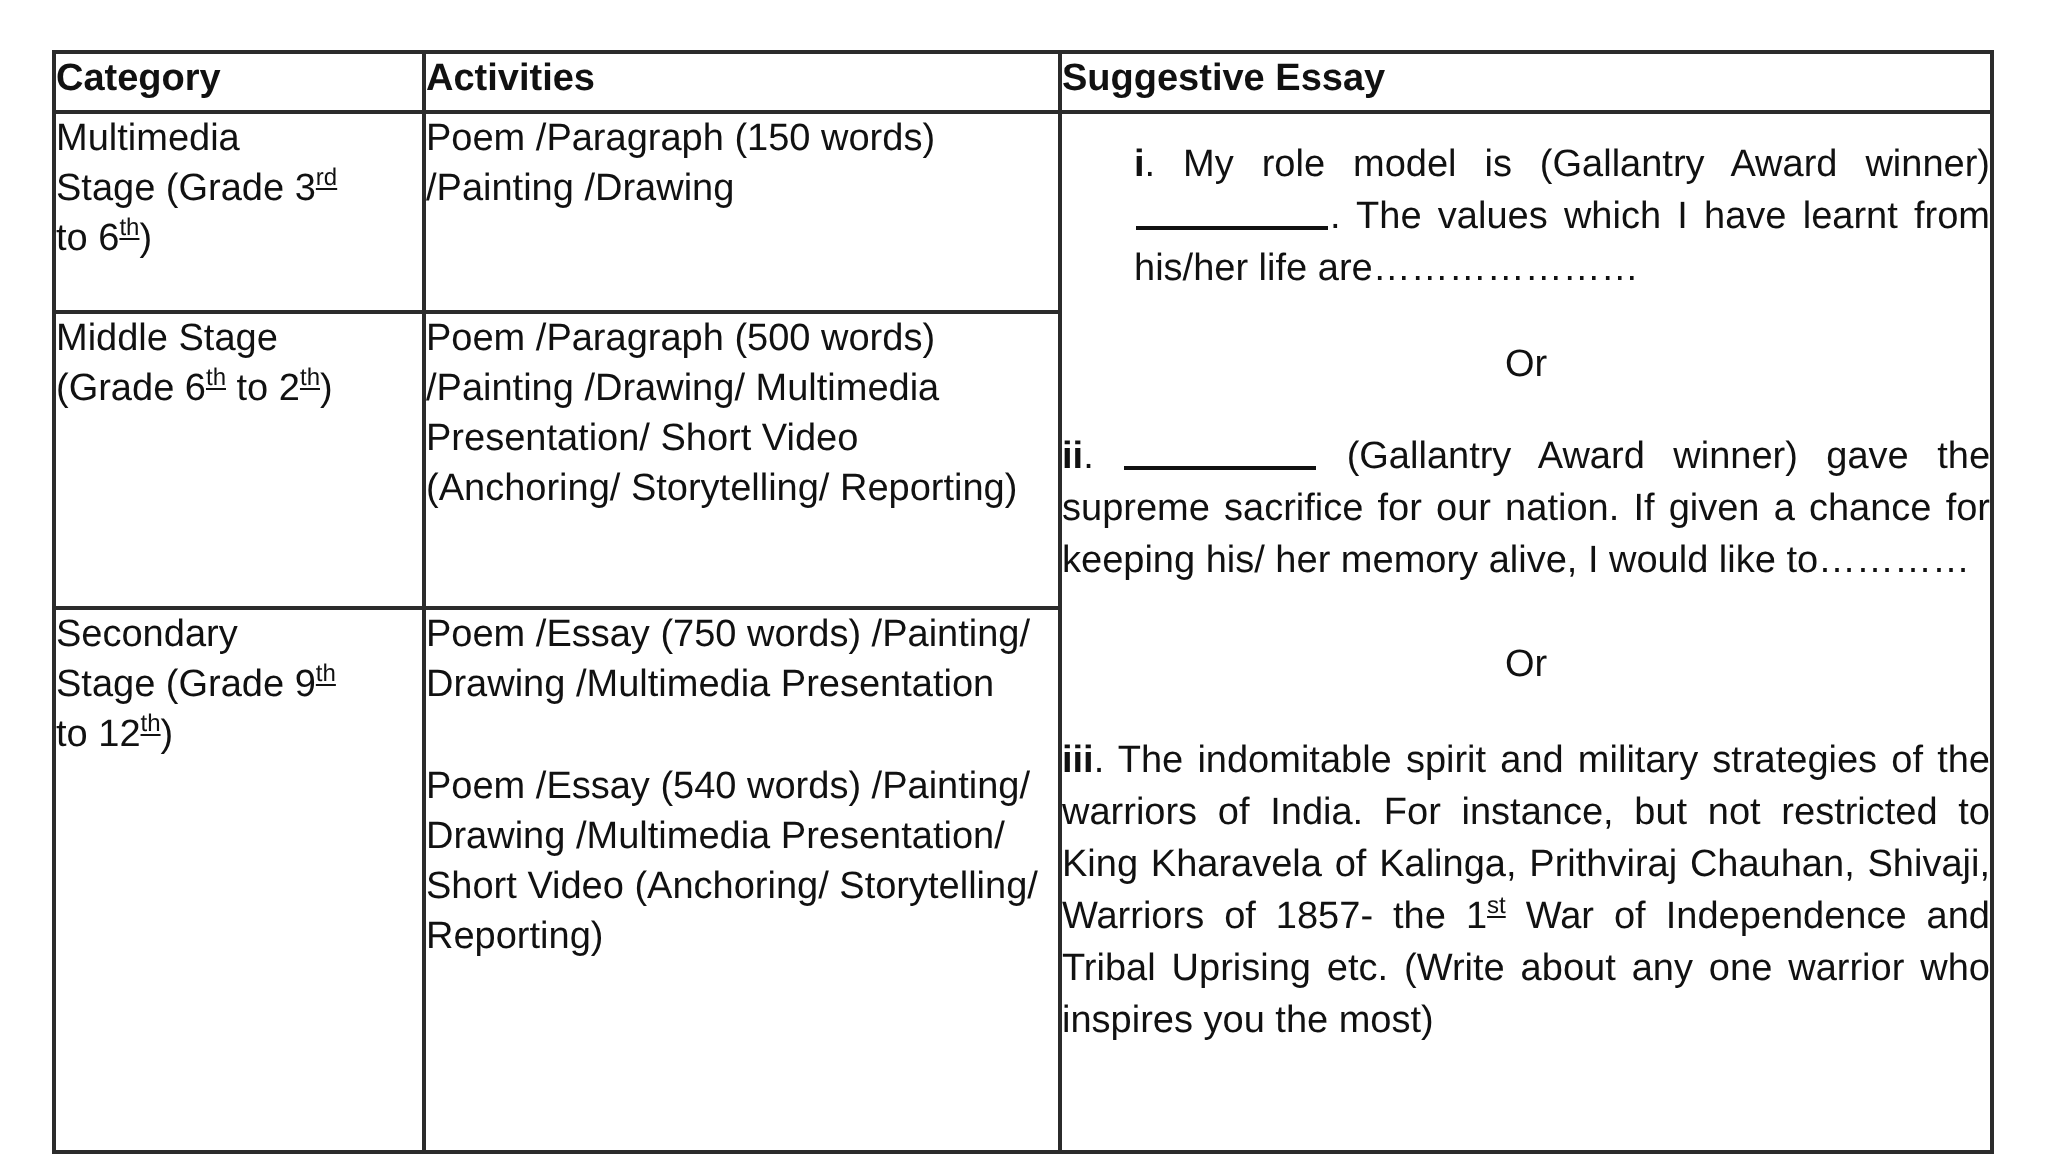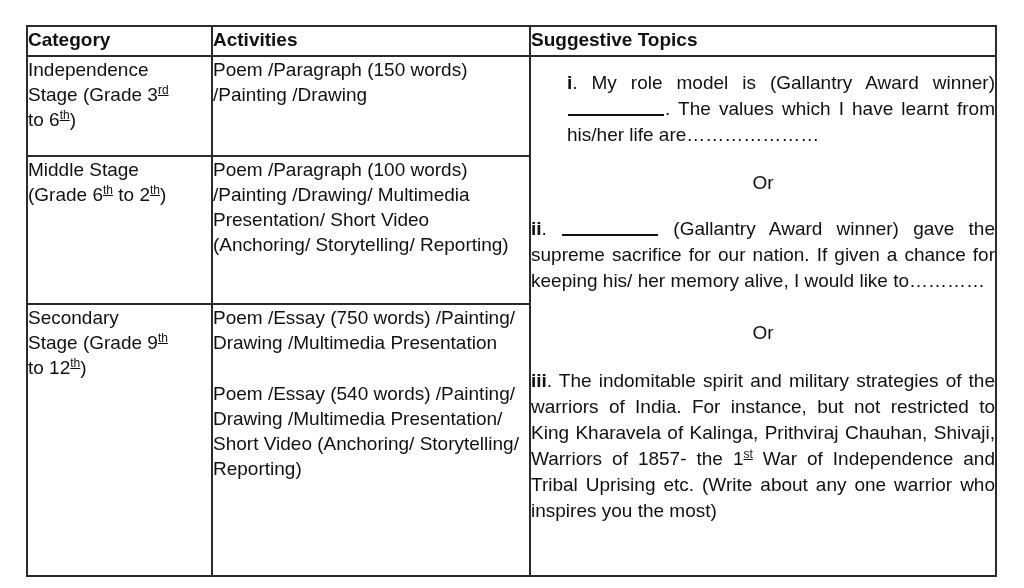--- a/index.html
+++ b/index.html
@@ -122,26 +122,26 @@
       <col class="c1">
         <col class="c2">
         <col class="c3">
     </colgroup>
 
     <tbody>
 
       <tr class="hdr">
         <td class="hdr-cell">Category</td>
         <td class="hdr-cell">Activities</td>
-        <td class="hdr-cell">Suggestive Topics</td>
+        <td class="hdr-cell">Suggestive Essay</td>
       </tr>
 
       <tr class="row-prep">
         <td class="cell-cat">
-          <span>Independence</span><br>
+          <span>Multimedia</span><br>
           <span class="nowrap"><span>Stage (Grade 3</span><sup class="ord">rd</sup></span><br>
           <span class="nowrap"><span>to 6</span><sup class="ord">th</sup><span>)</span></span>
         </td>
 
         <td class="cell-act">
           <div class="act-block">Poem /Paragraph (150 words) /Painting /Drawing</div>
         </td>
 
         <td class="cell-topics" rowspan="3">
 
@@ -158,21 +158,21 @@
         </td>
       </tr>
 
       <tr class="row-mid">
         <td class="cell-cat">
           <span>Middle Stage</span><br>
           <span class="nowrap"><span>(Grade 6</span><sup class="ord">th</sup><span> to 2</span><sup class="ord">th</sup><span>)</span></span>
         </td>
 
         <td class="cell-act">
-          <div class="act-block">Poem /Paragraph (100 words) /Painting /Drawing/ Multimedia Presentation/ Short Video (Anchoring/ Storytelling/ Reporting)</div>
+          <div class="act-block">Poem /Paragraph (500 words) /Painting /Drawing/ Multimedia Presentation/ Short Video (Anchoring/ Storytelling/ Reporting)</div>
         </td>
       </tr>
 
       <tr class="row-sec">
         <td class="cell-cat">
           <span>Secondary</span><br>
           <span class="nowrap"><span>Stage (Grade 9</span><sup class="ord">th</sup></span><br>
           <span class="nowrap"><span>to 12</span><sup class="ord">th</sup><span>)</span></span>
         </td>
 

